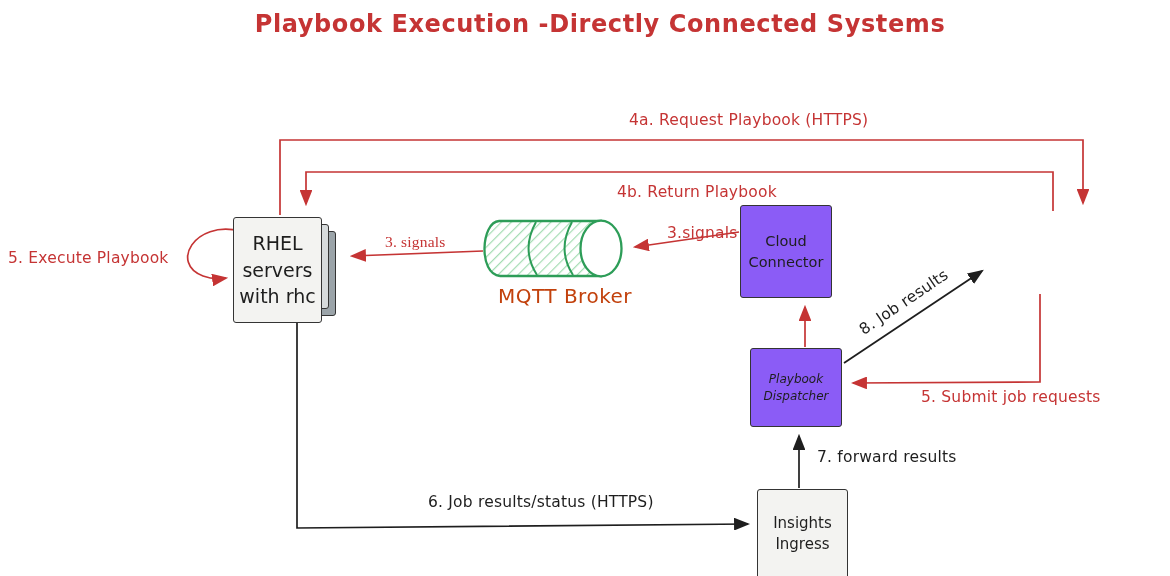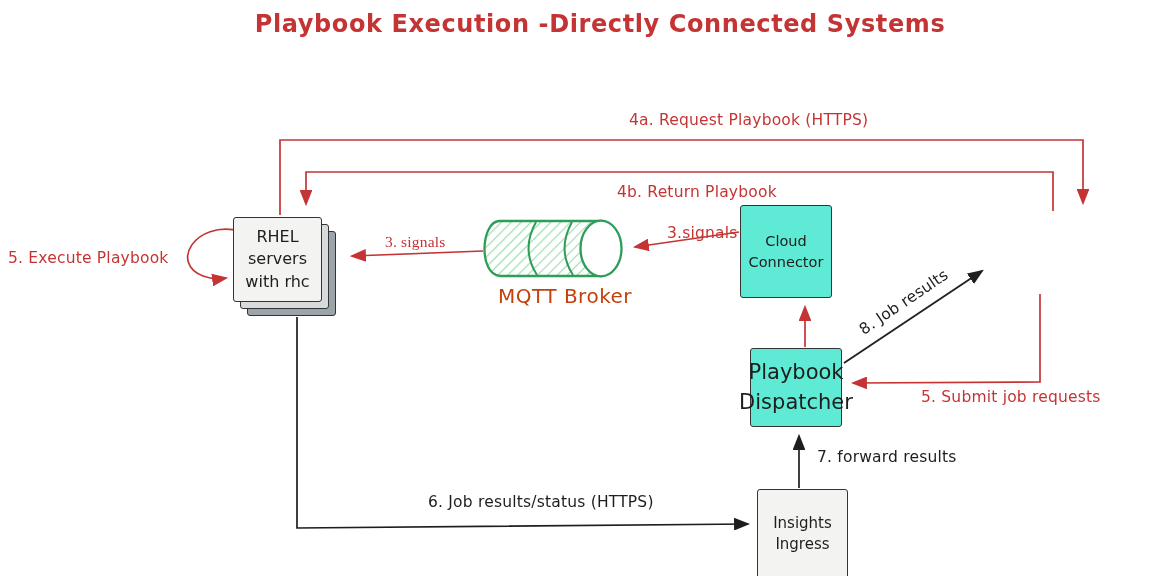--- a/index.html
+++ b/index.html
@@ -18,21 +18,21 @@
   .rot8 { transform:rotate(-34deg); transform-origin:left center; }
   .node {
     position:absolute; box-sizing:border-box; border:1.7px solid #343434; border-radius:3px;
     display:flex; flex-direction:column; align-items:center; justify-content:center;
     color:#1e1e1e; font-size:14.5px; line-height:1.4; text-align:center;
   }
   .layer { position:absolute; box-sizing:border-box; border:1.7px solid #343434; border-radius:3px; }
   .fill-lt  { background:#f3f3f1; }
   .fill-md  { background:#d7dbdc; }
   .fill-dk  { background:#9ba4a9; }
-  .fill-box { background:#5eead4; }
+  .fill-box { background:#8b5cf6; }
   .fill-wh  { background:#fdfdfc; }
   .remed-text { align-items:flex-start; text-align:left; padding-left:36px; font-size:15px; }
   .mqtt-label {
     position:absolute; left:490px; top:284px; width:150px; text-align:center;
     font-size:20px; color:#c2410c; letter-spacing:0.5px;
   }
 </style>
 </head>
 <body>
 
@@ -79,35 +79,35 @@
       <path d="M 572 222 C 562 240 562 258 573 275" fill="none" stroke="#2d9d58" stroke-width="2"></path>
       <path d="M 499 221 C 481 222 478 274 500 276" fill="none" stroke="#2d9d58" stroke-width="2.3"></path>
       <line x1="499" y1="221" x2="602" y2="221" stroke="#2d9d58" stroke-width="2.3"></line>
       <line x1="500" y1="276" x2="602" y2="276" stroke="#2d9d58" stroke-width="2.3"></line>
       <ellipse cx="601" cy="248.5" rx="20.5" ry="27.8" fill="#ffffff" stroke="#2d9d58" stroke-width="2.3"></ellipse>
     </g>
   </svg>
 
   <div class="layer fill-dk" style="left:247px; top:231px; width:89px; height:85px;"></div>
   <div class="layer fill-md" style="left:240px; top:224px; width:89px; height:85px;"></div>
-  <div class="node fill-lt" style="left:233px; top:217px; width:89px; height:85px; font-size:16px;">
+  <div class="node fill-lt" style="left:233px; top:217px; width:89px; height:106px; font-size:19px;">
     <div>RHEL</div>
     <div>servers</div>
     <div>with rhc</div>
   </div>
 
   <div class="mqtt-label">MQTT Broker</div>
 
   <div class="node fill-box" style="left:740px; top:205px; width:92px; height:93px;">
     <div>Cloud</div>
     <div>Connector</div>
   </div>
 
 
-  <div class="node fill-box" style="left:750px; top:348px; width:92px; height:79px; font-size:21px;">
+  <div class="node fill-box" style="left:750px; top:348px; width:92px; height:79px; font-size:12px;font-style:italic;">
     <div>Playbook</div>
     <div>Dispatcher</div>
   </div>
 
   <div class="node fill-lt" style="left:757px; top:489px; width:91px; height:90px; font-size:15px;">
     <div>Insights</div>
     <div>Ingress</div>
   </div>
 
   <div class="lbl red" style="left:602px; top:111px;margin-left:27px;">4a. Request Playbook (HTTPS)</div>

